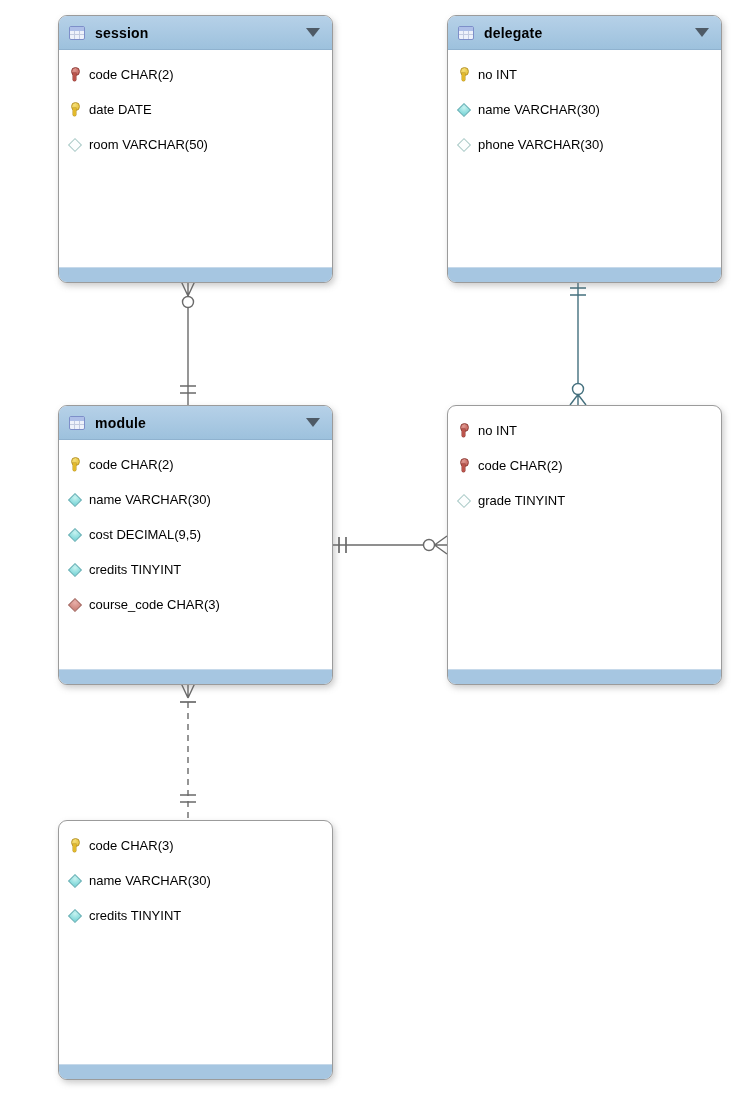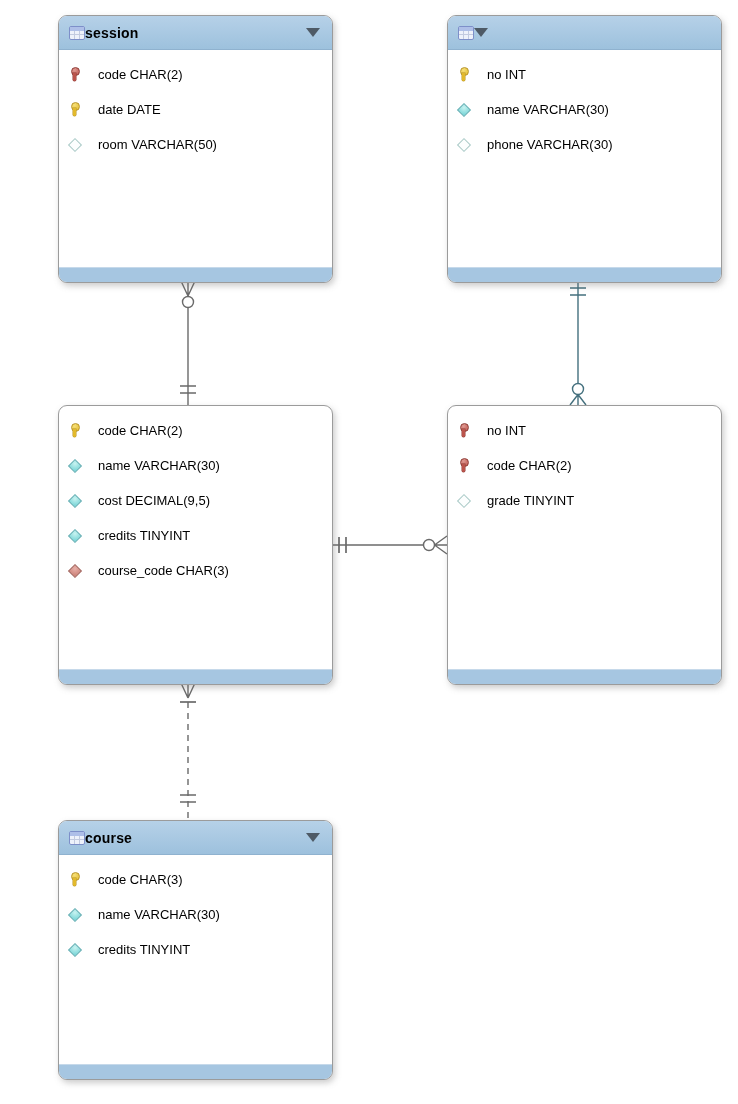--- a/index.html
+++ b/index.html
@@ -13,35 +13,35 @@
     position:absolute;background:#ffffff;border:1px solid #9b9b9b;border-radius:9px;
     box-shadow:2px 3px 6px rgba(110,110,110,.35);
   }
   .t-session{left:58px;top:15px;width:273px;height:266px}
   .t-delegate{left:447px;top:15px;width:273px;height:266px}
   .t-module{left:58px;top:405px;width:273px;height:278px}
   .t-take{left:447px;top:405px;width:273px;height:278px}
   .t-course{left:58px;top:820px;width:273px;height:258px}
 
   .tbl-header{
-    height:33px;display:flex;align-items:center;gap:0;padding:0 10px;
+    height:33px;display:flex;align-items:center;gap:10px;padding:0 10px;
     background:linear-gradient(#b6d1e8,#9dc1dd);
-    border-radius:8px 8px 0 0;border-bottom:1px solid #8fb2cf;
+    border-radius:8px 8px 0 0;border-bottom:1px solid #8fb2cf;justify-content:flex-end;
   }
   .tbl-name{font-weight:bold;font-size:14px;flex:1;letter-spacing:.2px}
   .collapse-tri{
     width:0;height:0;border-left:7px solid transparent;border-right:7px solid transparent;
     border-top:9px solid #4e5a66;margin-right:2px;cursor:pointer;
   }
   .tbl-footer{
     position:absolute;left:0;right:0;bottom:0;height:14px;background:#a6c6e1;
     border-radius:0 0 8px 8px;border-top:1px solid #c6d9ea;
   }
   .tbl-body{padding:7px 0 0 0}
-  .tbl-row{display:flex;align-items:center;height:35px;padding:0 9px;gap:16px;font-size:13px;white-space:nowrap}
+  .tbl-row{display:flex;align-items:center;height:35px;padding:0 9px;gap:7px;font-size:13px;white-space:nowrap}
 
   
   .col-icon{position:relative;flex:0 0 14px;width:14px;height:15px}
   .col-icon[data-icon^="key"]::before{
     content:"";position:absolute;left:3px;top:0;width:7px;height:7px;border-radius:50%;
   }
   .col-icon[data-icon^="key"]::after{
     content:"";position:absolute;left:5px;top:6px;width:3px;height:8px;border-radius:0 0 2px 2px;
   }
   .col-icon[data-icon="key-yellow"]::before{background:radial-gradient(circle at 35% 30%,#f6e07a,#e2b92c);border:1px solid #b8952a}
@@ -132,100 +132,101 @@
     <div class="tbl-header">
       <span class="tbl-icon">
         <svg width="16" height="14" viewBox="0 0 16 14">
             <rect x="0.5" y="0.5" width="15" height="13" rx="1.5" fill="#eef2fb" stroke="#7d8fc9"></rect>
             <rect x="1" y="1" width="14" height="4" fill="#aebfe8"></rect>
             <line x1="5.5" y1="5" x2="5.5" y2="13" stroke="#c3cbe0"></line>
             <line x1="10.5" y1="5" x2="10.5" y2="13" stroke="#c3cbe0"></line>
             <line x1="1" y1="8.5" x2="15" y2="8.5" stroke="#c3cbe0"></line>
           </svg>
       </span>
+      <span class="tbl-name">delegate</span>
       <span class="collapse-tri"></span>
     </div>
     <div class="tbl-body">
       <div class="tbl-row">
         <span class="col-icon" data-icon="key-yellow"></span>
         <span>no INT</span>
       </div>
       <div class="tbl-row">
         <span class="col-icon" data-icon="diamond-filled"></span>
         <span>name VARCHAR(30)</span>
       </div>
       <div class="tbl-row">
         <span class="col-icon" data-icon="diamond-hollow"></span>
         <span>phone VARCHAR(30)</span>
       </div>
     </div>
     <div class="tbl-footer"></div>
   </div>
 
   <div class="dbtable t-module">
-    <div class="tbl-body">
-      <div class="tbl-row">
-        <span class="col-icon" data-icon="key-yellow"></span>
-        <span>code CHAR(2)</span>
-      </div>
-      <div class="tbl-row">
-        <span class="col-icon" data-icon="diamond-filled"></span>
-        <span>name VARCHAR(30)</span>
-      </div>
-      <div class="tbl-row">
-        <span class="col-icon" data-icon="diamond-filled"></span>
-        <span>cost DECIMAL(9,5)</span>
-      </div>
-      <div class="tbl-row">
-        <span class="col-icon" data-icon="diamond-filled"></span>
-        <span>credits TINYINT</span>
-      </div>
-      <div class="tbl-row">
-        <span class="col-icon" data-icon="diamond-red"></span>
-        <span>course_code CHAR(3)</span>
-      </div>
-    </div>
-    <div class="tbl-footer"></div>
-  </div>
-
-  <div class="dbtable t-take">
-    <div class="tbl-body">
-      <div class="tbl-row">
-        <span class="col-icon" data-icon="key-red"></span>
-        <span>no INT</span>
-      </div>
-      <div class="tbl-row">
-        <span class="col-icon" data-icon="key-red"></span>
-        <span>code CHAR(2)</span>
-      </div>
-      <div class="tbl-row">
-        <span class="col-icon" data-icon="diamond-hollow"></span>
-        <span>grade TINYINT</span>
-      </div>
-    </div>
-    <div class="tbl-footer"></div>
-  </div>
-
-  <div class="dbtable t-course">
     <div class="tbl-header">
       <span class="tbl-icon">
         <svg width="16" height="14" viewBox="0 0 16 14">
             <rect x="0.5" y="0.5" width="15" height="13" rx="1.5" fill="#eef2fb" stroke="#7d8fc9"></rect>
             <rect x="1" y="1" width="14" height="4" fill="#aebfe8"></rect>
             <line x1="5.5" y1="5" x2="5.5" y2="13" stroke="#c3cbe0"></line>
             <line x1="10.5" y1="5" x2="10.5" y2="13" stroke="#c3cbe0"></line>
             <line x1="1" y1="8.5" x2="15" y2="8.5" stroke="#c3cbe0"></line>
           </svg>
       </span>
-      <span class="tbl-name">course</span>
+      <span class="tbl-name">module</span>
       <span class="collapse-tri"></span>
     </div>
     <div class="tbl-body">
       <div class="tbl-row">
         <span class="col-icon" data-icon="key-yellow"></span>
+        <span>code CHAR(2)</span>
+      </div>
+      <div class="tbl-row">
+        <span class="col-icon" data-icon="diamond-filled"></span>
+        <span>name VARCHAR(30)</span>
+      </div>
+      <div class="tbl-row">
+        <span class="col-icon" data-icon="diamond-filled"></span>
+        <span>cost DECIMAL(9,5)</span>
+      </div>
+      <div class="tbl-row">
+        <span class="col-icon" data-icon="diamond-filled"></span>
+        <span>credits TINYINT</span>
+      </div>
+      <div class="tbl-row">
+        <span class="col-icon" data-icon="diamond-red"></span>
+        <span>course_code CHAR(3)</span>
+      </div>
+    </div>
+    <div class="tbl-footer"></div>
+  </div>
+
+  <div class="dbtable t-take">
+    <div class="tbl-body">
+      <div class="tbl-row">
+        <span class="col-icon" data-icon="key-red"></span>
+        <span>no INT</span>
+      </div>
+      <div class="tbl-row">
+        <span class="col-icon" data-icon="key-red"></span>
+        <span>code CHAR(2)</span>
+      </div>
+      <div class="tbl-row">
+        <span class="col-icon" data-icon="diamond-hollow"></span>
+        <span>grade TINYINT</span>
+      </div>
+    </div>
+    <div class="tbl-footer"></div>
+  </div>
+
+  <div class="dbtable t-course">
+    <div class="tbl-body">
+      <div class="tbl-row">
+        <span class="col-icon" data-icon="key-yellow"></span>
         <span>code CHAR(3)</span>
       </div>
       <div class="tbl-row">
         <span class="col-icon" data-icon="diamond-filled"></span>
         <span>name VARCHAR(30)</span>
       </div>
       <div class="tbl-row">
         <span class="col-icon" data-icon="diamond-filled"></span>
         <span>credits TINYINT</span>
       </div>

